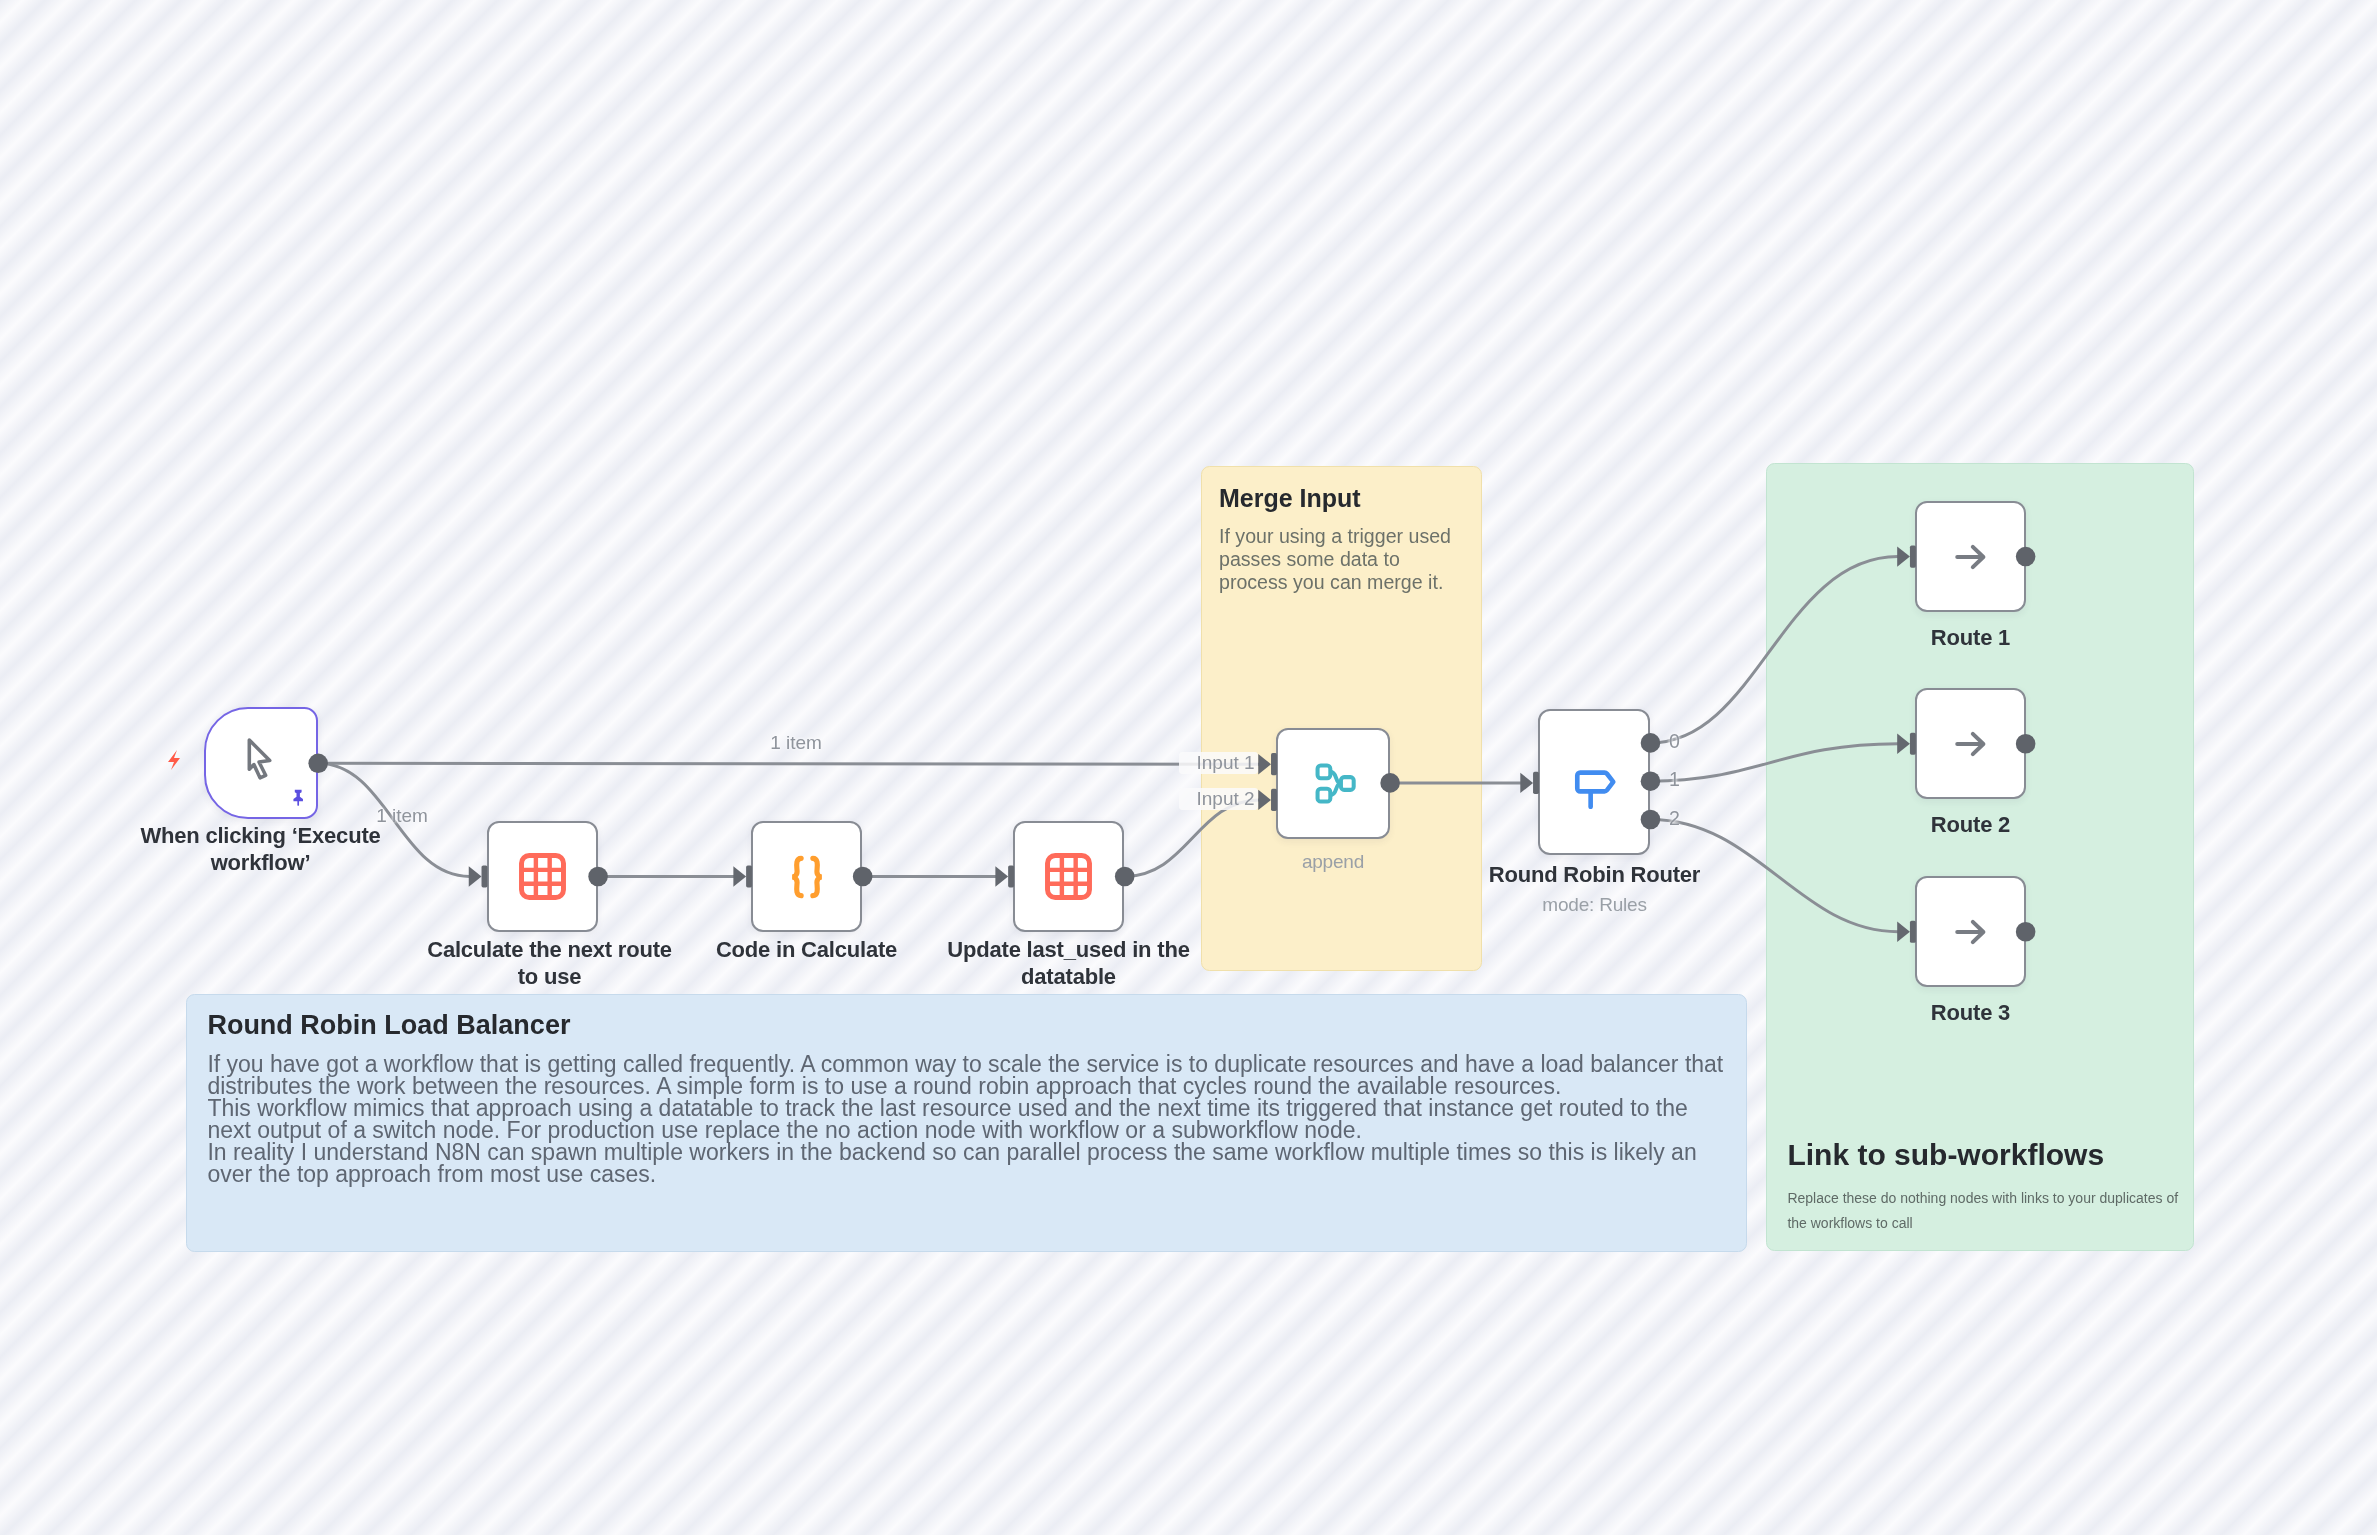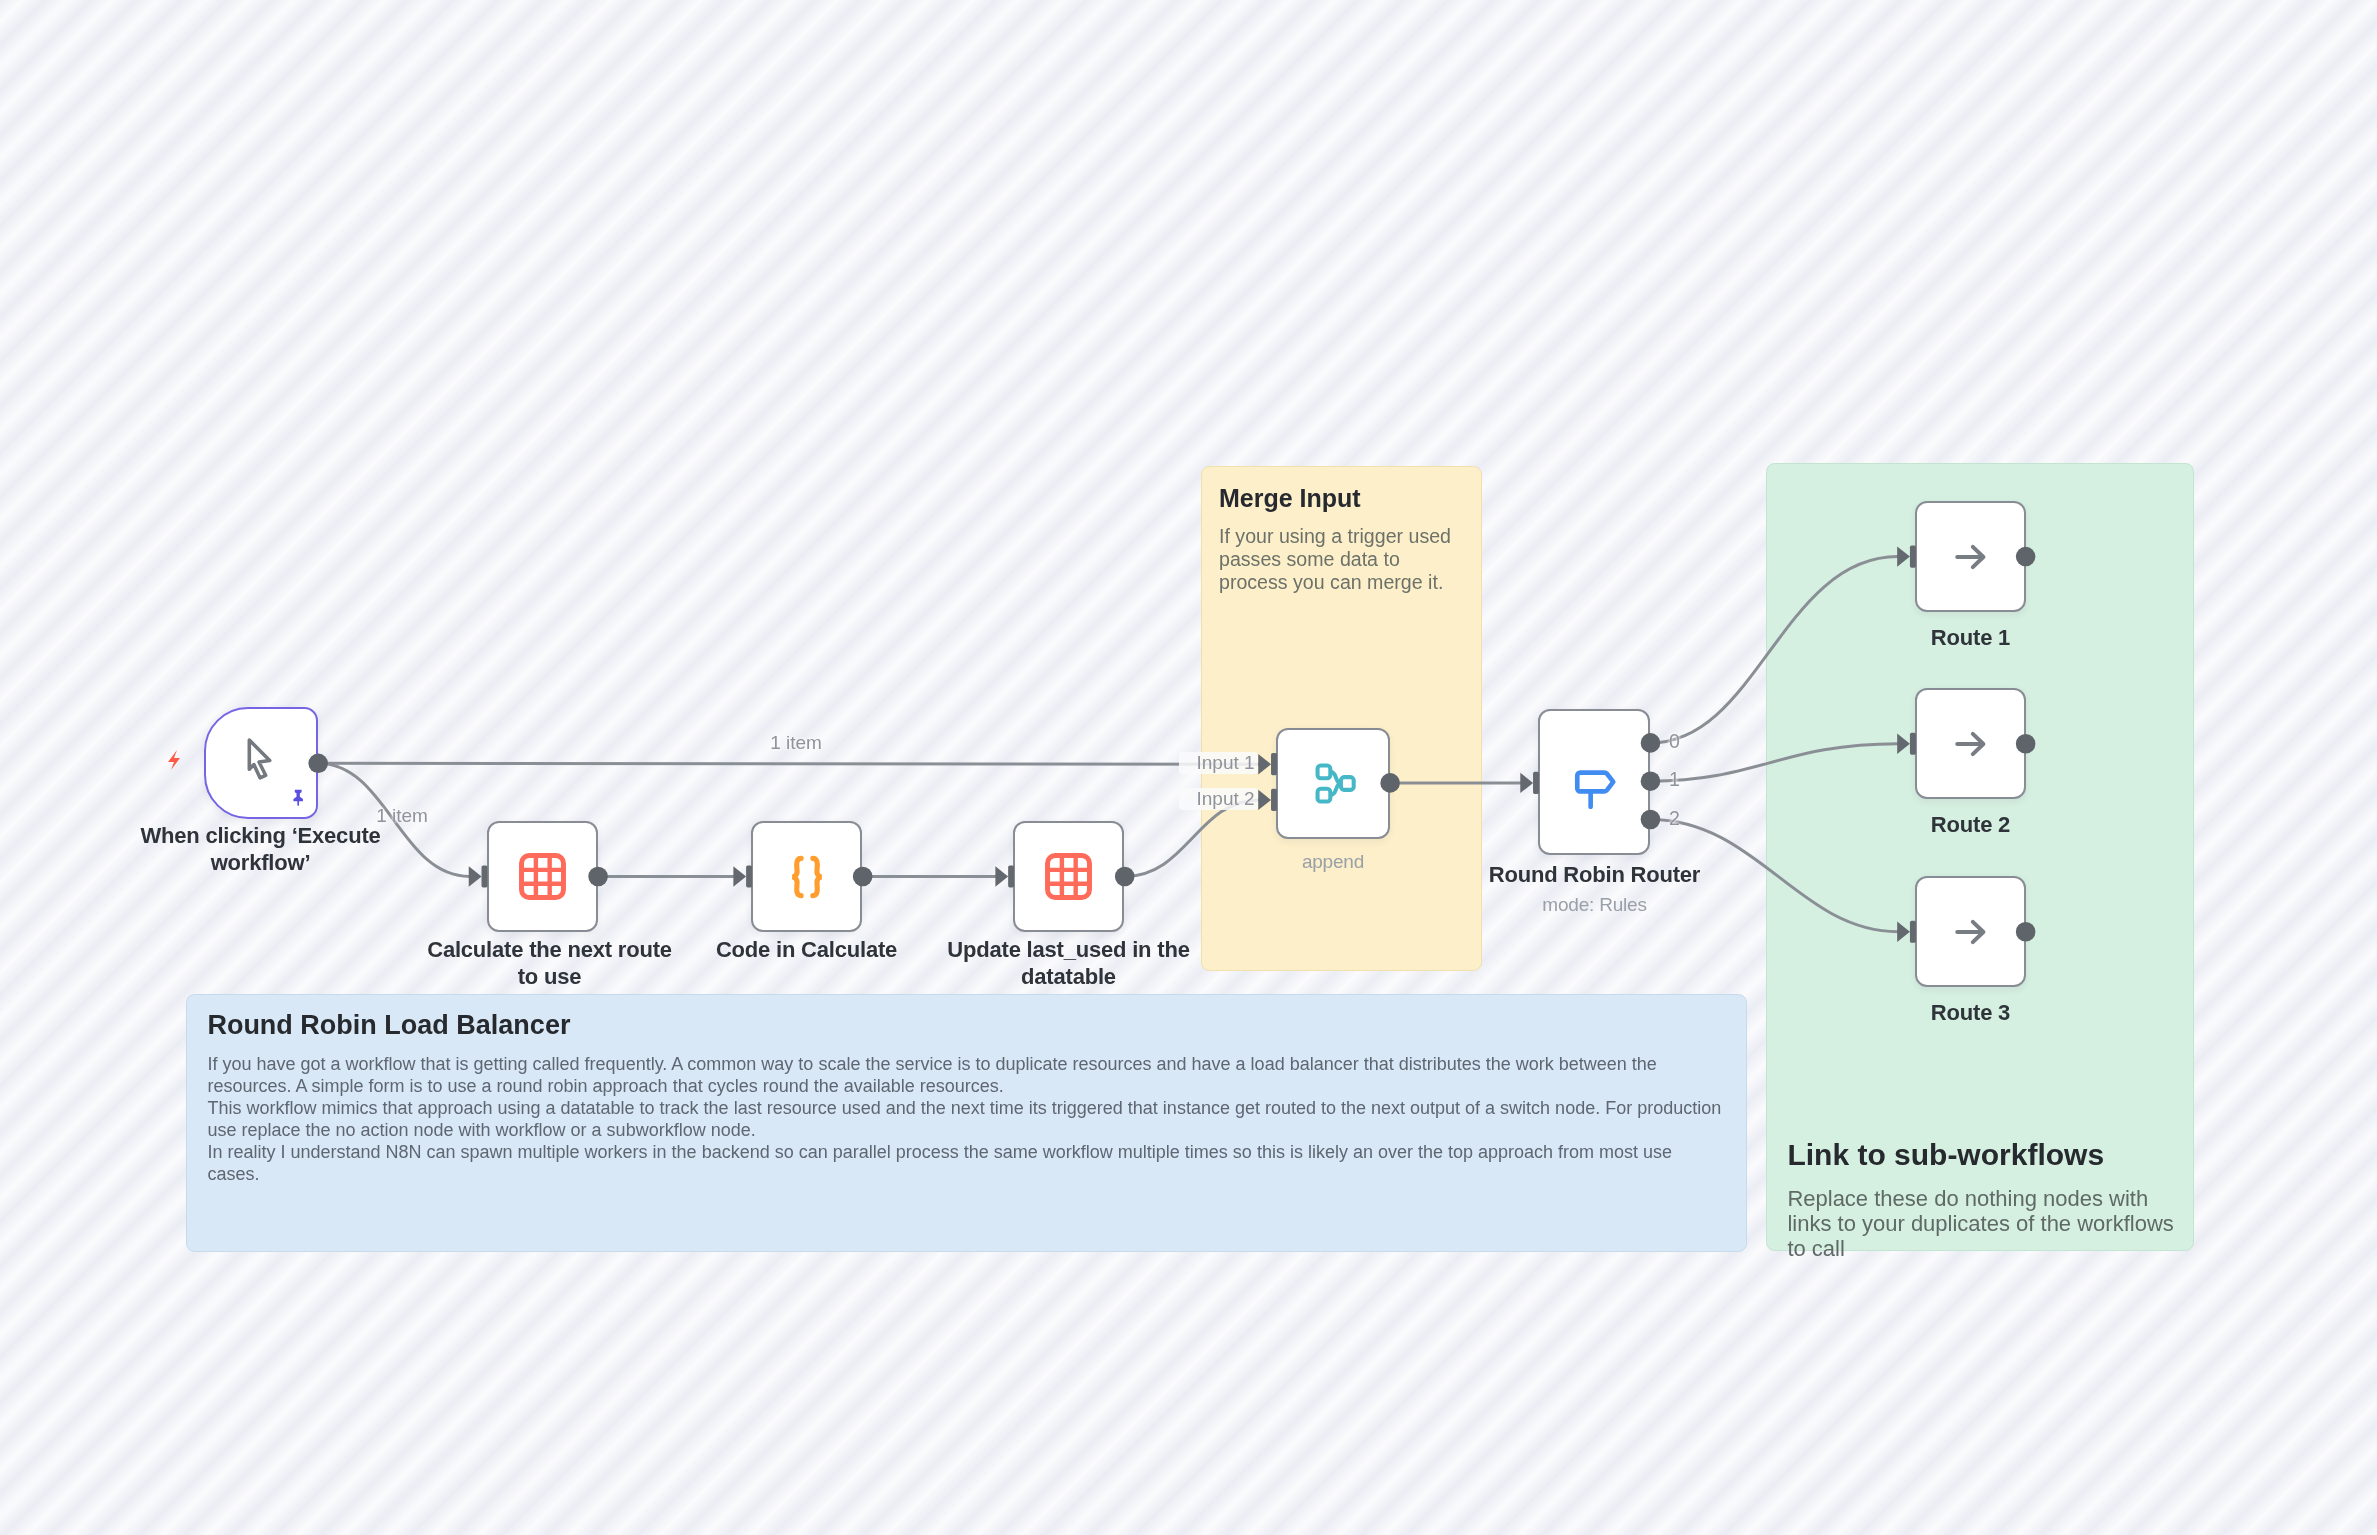--- a/index.html
+++ b/index.html
@@ -56,27 +56,27 @@
 <div class="canvas">
 
   <div class="sticky sticky-yellow" style="left:1201px;top:466px;width:281px;height:505px;padding:17px 17px;">
     <h2 style="font-size:25px;margin-bottom:12px;">Merge Input</h2>
     <div class="body" style="font-size:19.6px;line-height:23px;width:248px;color:#6c7169;">If your using a trigger used passes some data to process you can merge it.</div>
   </div>
 
   <div class="sticky sticky-green" style="left:1766px;top:463px;width:428px;height:788px;">
     <div style="position:absolute;left:20.4px;top:674px;width:393px;">
       <h2 style="font-size:30px;margin-bottom:13.6px;">Link to sub-workflows</h2>
-      <div class="body" style="font-size:22px;line-height:25px;color:#5f6a66;">Replace these do nothing nodes with links to your duplicates of the workflows to call</div>
+      <div class="body" style="font-size:14px;line-height:25px;color:#5f6a66;">Replace these do nothing nodes with links to your duplicates of the workflows to call</div>
     </div>
   </div>
 
   <div class="sticky sticky-blue" style="left:186px;top:994px;width:1561px;height:258px;padding:14.5px 20.4px;">
     <h2 style="font-size:27px;margin-bottom:12px;">Round Robin Load Balancer</h2>
-    <div class="body" style="font-size:18px;line-height:22px;color:#5e6672;">
+    <div class="body" style="font-size:23px;line-height:22px;color:#5e6672;">
       <p>If you have got a workflow that is getting called frequently. A common way to scale the service is to duplicate resources and have a load balancer that distributes the work between the resources. A simple form is to use a round robin approach that cycles round the available resources.</p>
       <p>This workflow mimics that approach using a datatable to track the last resource used and the next time its triggered that instance get routed to the next output of a switch node. For production use replace the no action node with workflow or a subworkflow node.</p>
       <p>In reality I understand N8N can spawn multiple workers in the backend so can parallel process the same workflow multiple times so this is likely an over the top approach from most use cases.</p>
     </div>
   </div>
 
   <svg class="layer" width="2377" height="1536" viewBox="0 0 2794 1805">
     <path class="wire" d="M374,897 L1480,898"></path>
     <path class="wire" d="M374,897 C455,897 470,1030 552,1030"></path>
     <path class="wire" d="M703,1030 L863,1030"></path>

